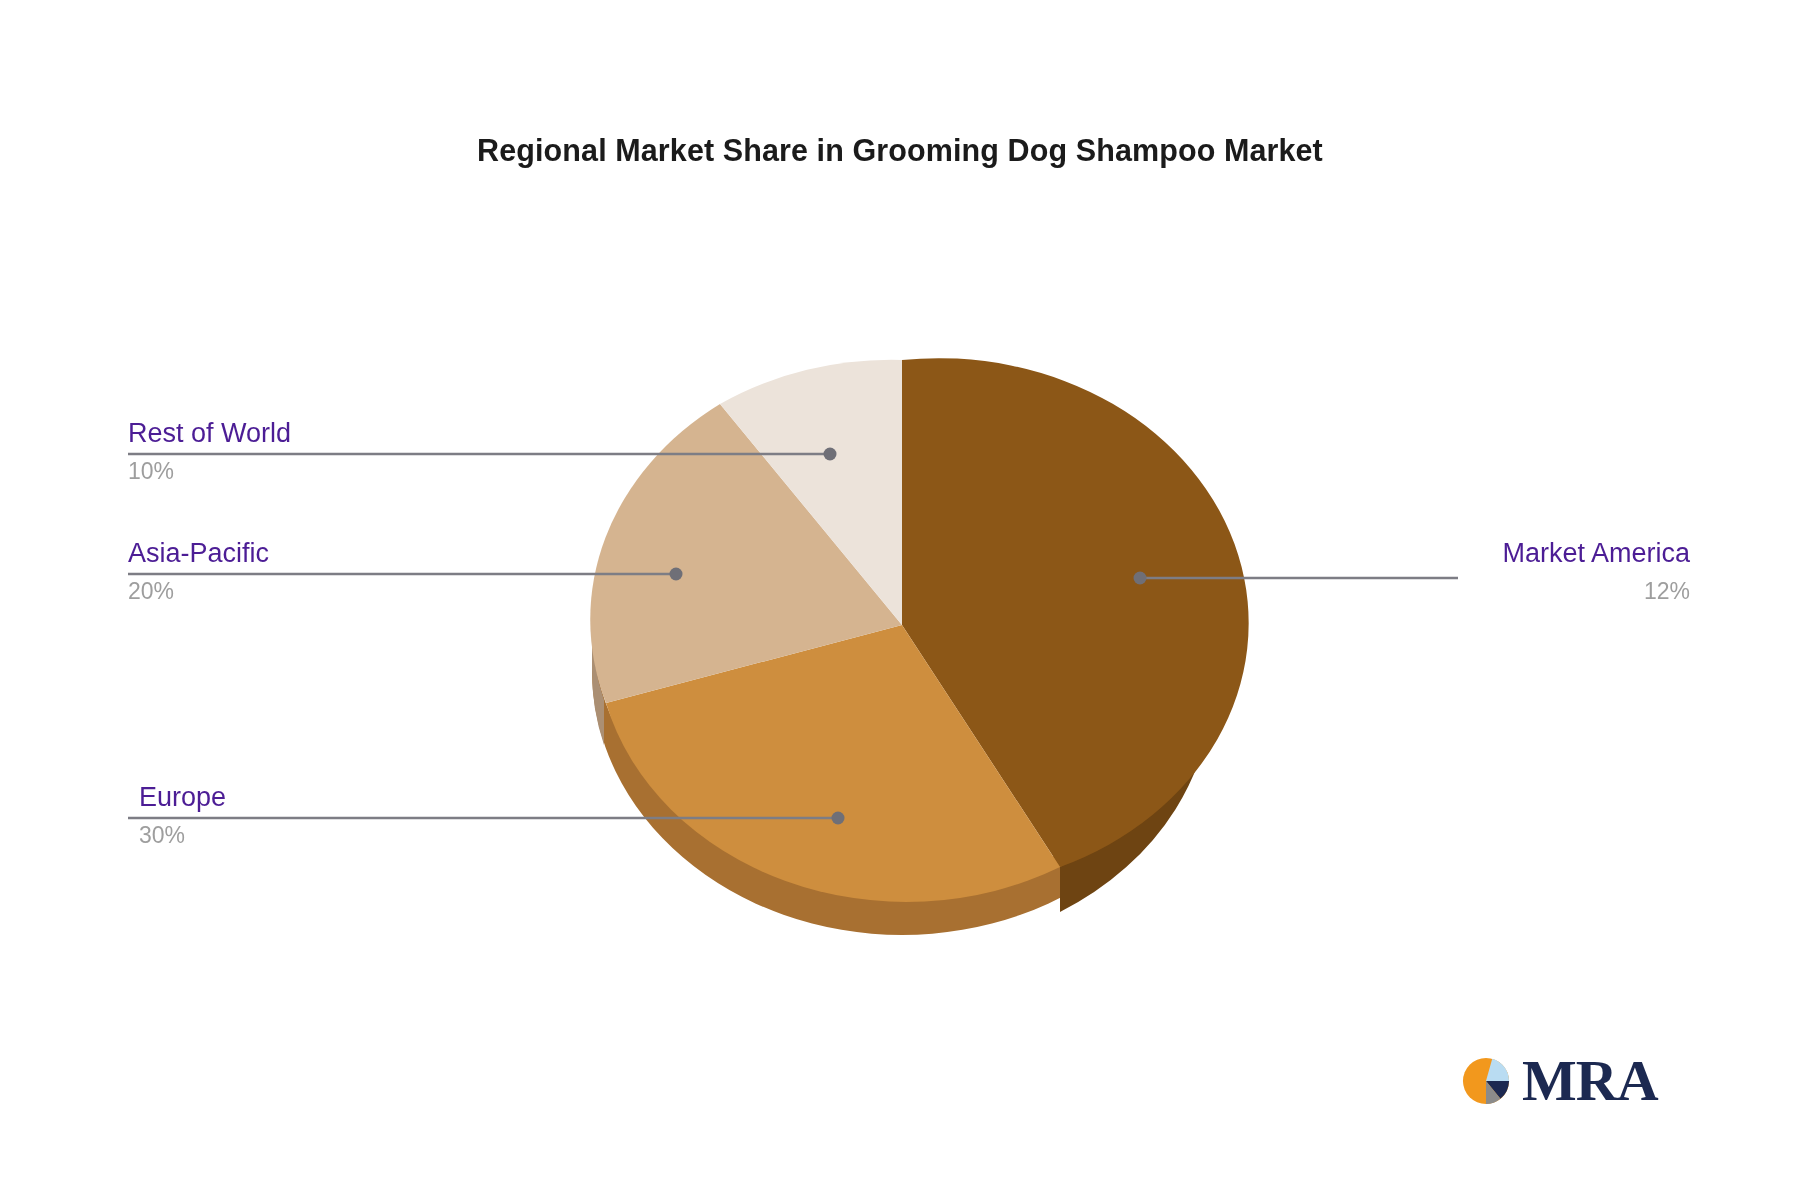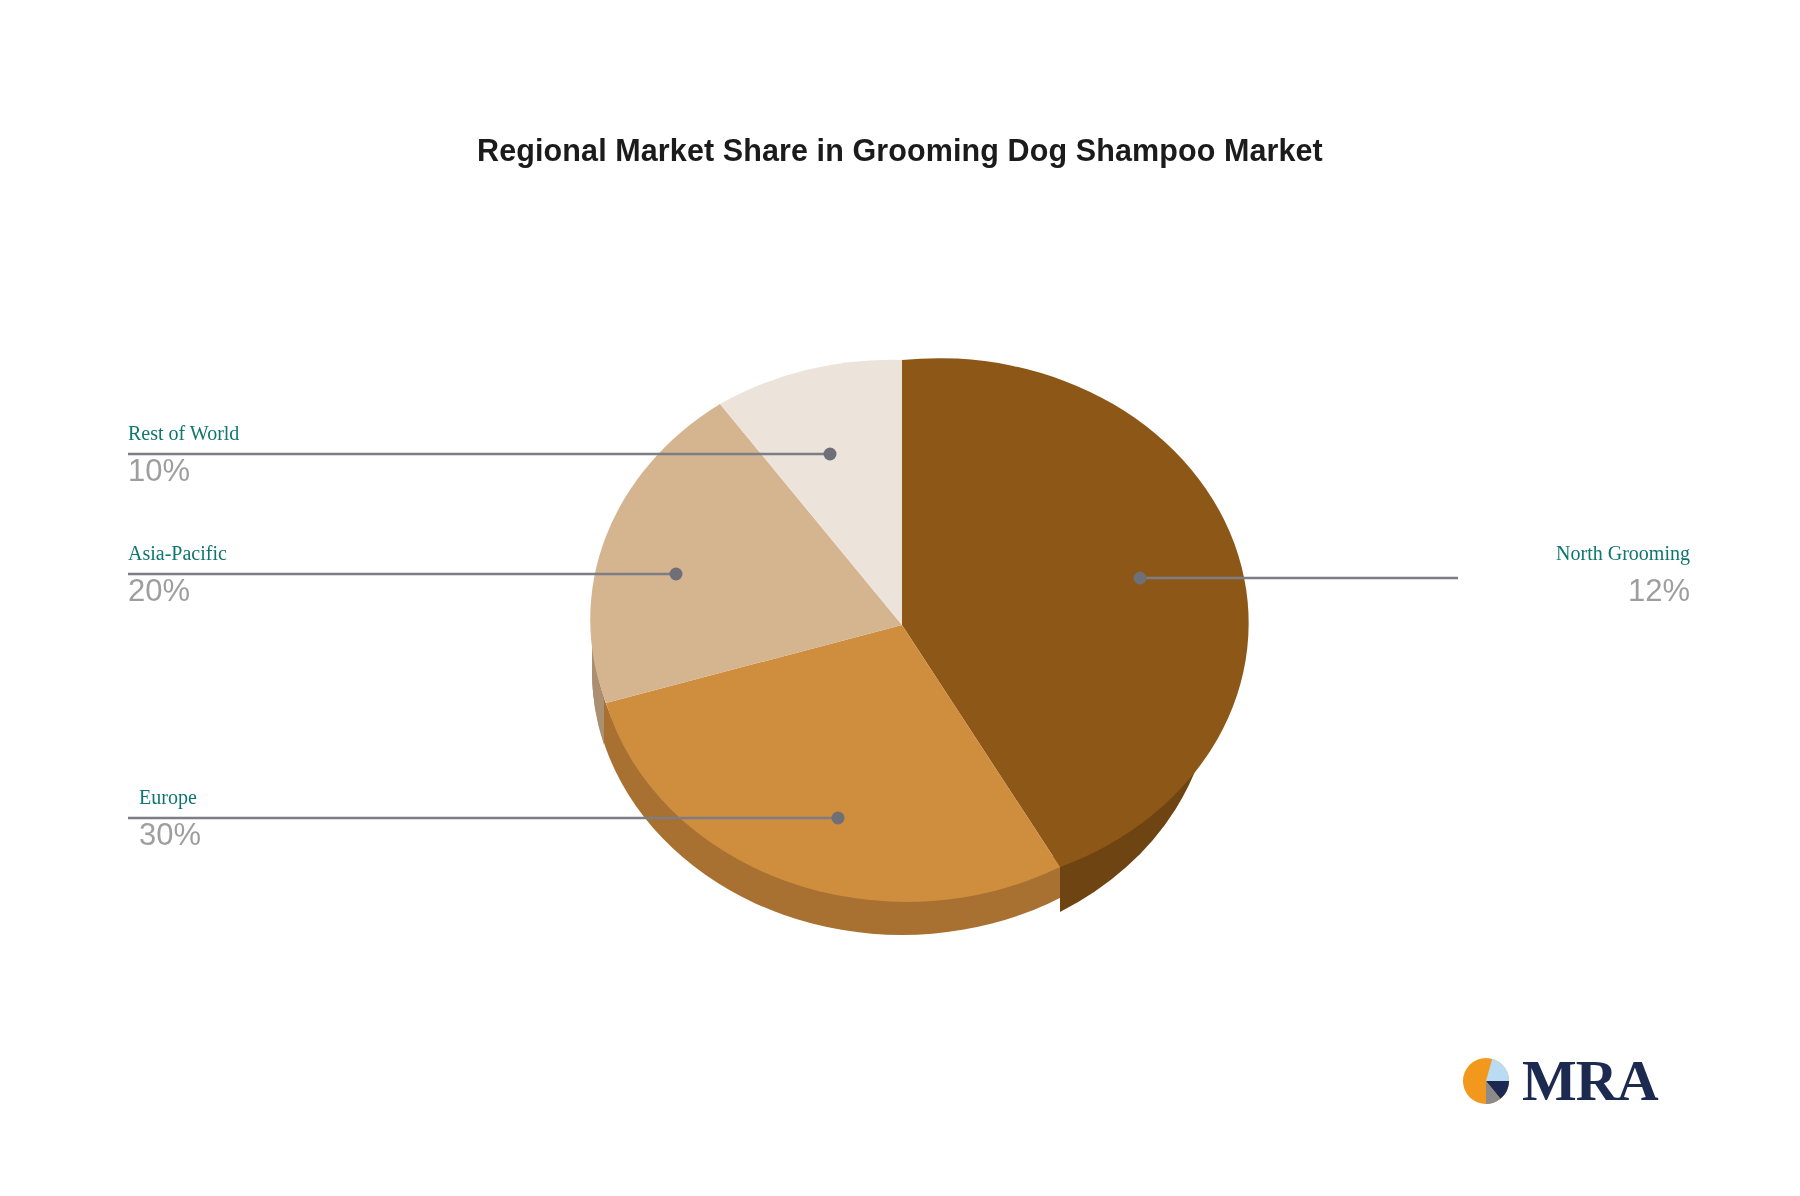--- a/index.html
+++ b/index.html
@@ -64,29 +64,28 @@
   }
 
   
   .callout {
     position: absolute;
     font-size: 0;
     line-height: 0;
   }
   .callout .cl-name {
     display: block;
-    font-size: 20px;
-    color: #0f766e;
+    font-size: 27px;
+    color: #4c1d95;
     line-height: 30px;
     white-space: nowrap;
-    font-family: Liberation Serif, serif;
   }
   .callout .cl-value {
     display: block;
-    font-size: 31px;
+    font-size: 23px;
     color: #9e9e9e;
     line-height: 30px;
     white-space: nowrap;
     padding-top: 8px;
   }
   .callout.left .cl-name,
   .callout.left .cl-value { text-align: left; }
   .callout.right .cl-name,
   .callout.right .cl-value { text-align: right; }
 
@@ -188,21 +187,21 @@
     <span class="cl-name">Asia-Pacific</span>
     <span class="cl-value">20%</span>
   </div>
 
   <div class="callout left" style="left:139px; top:782px;">
     <span class="cl-name">Europe</span>
     <span class="cl-value">30%</span>
   </div>
 
   <div class="callout right" style="right:110px; top:538px;">
-    <span class="cl-name">North Grooming</span>
+    <span class="cl-name">Market America</span>
     <span class="cl-value">12%</span>
   </div>
 
   <div id="logo-wrap">
     <svg id="logo-mark" viewBox="0 0 100 100">
 
       <circle cx="50" cy="50" r="48" fill="#f2981d"></circle>
 
       <path d="M 50,50 L 98,50 A 48,48 0 0 0 63,3.5 Z" fill="#b9dcf2"></path>
 

